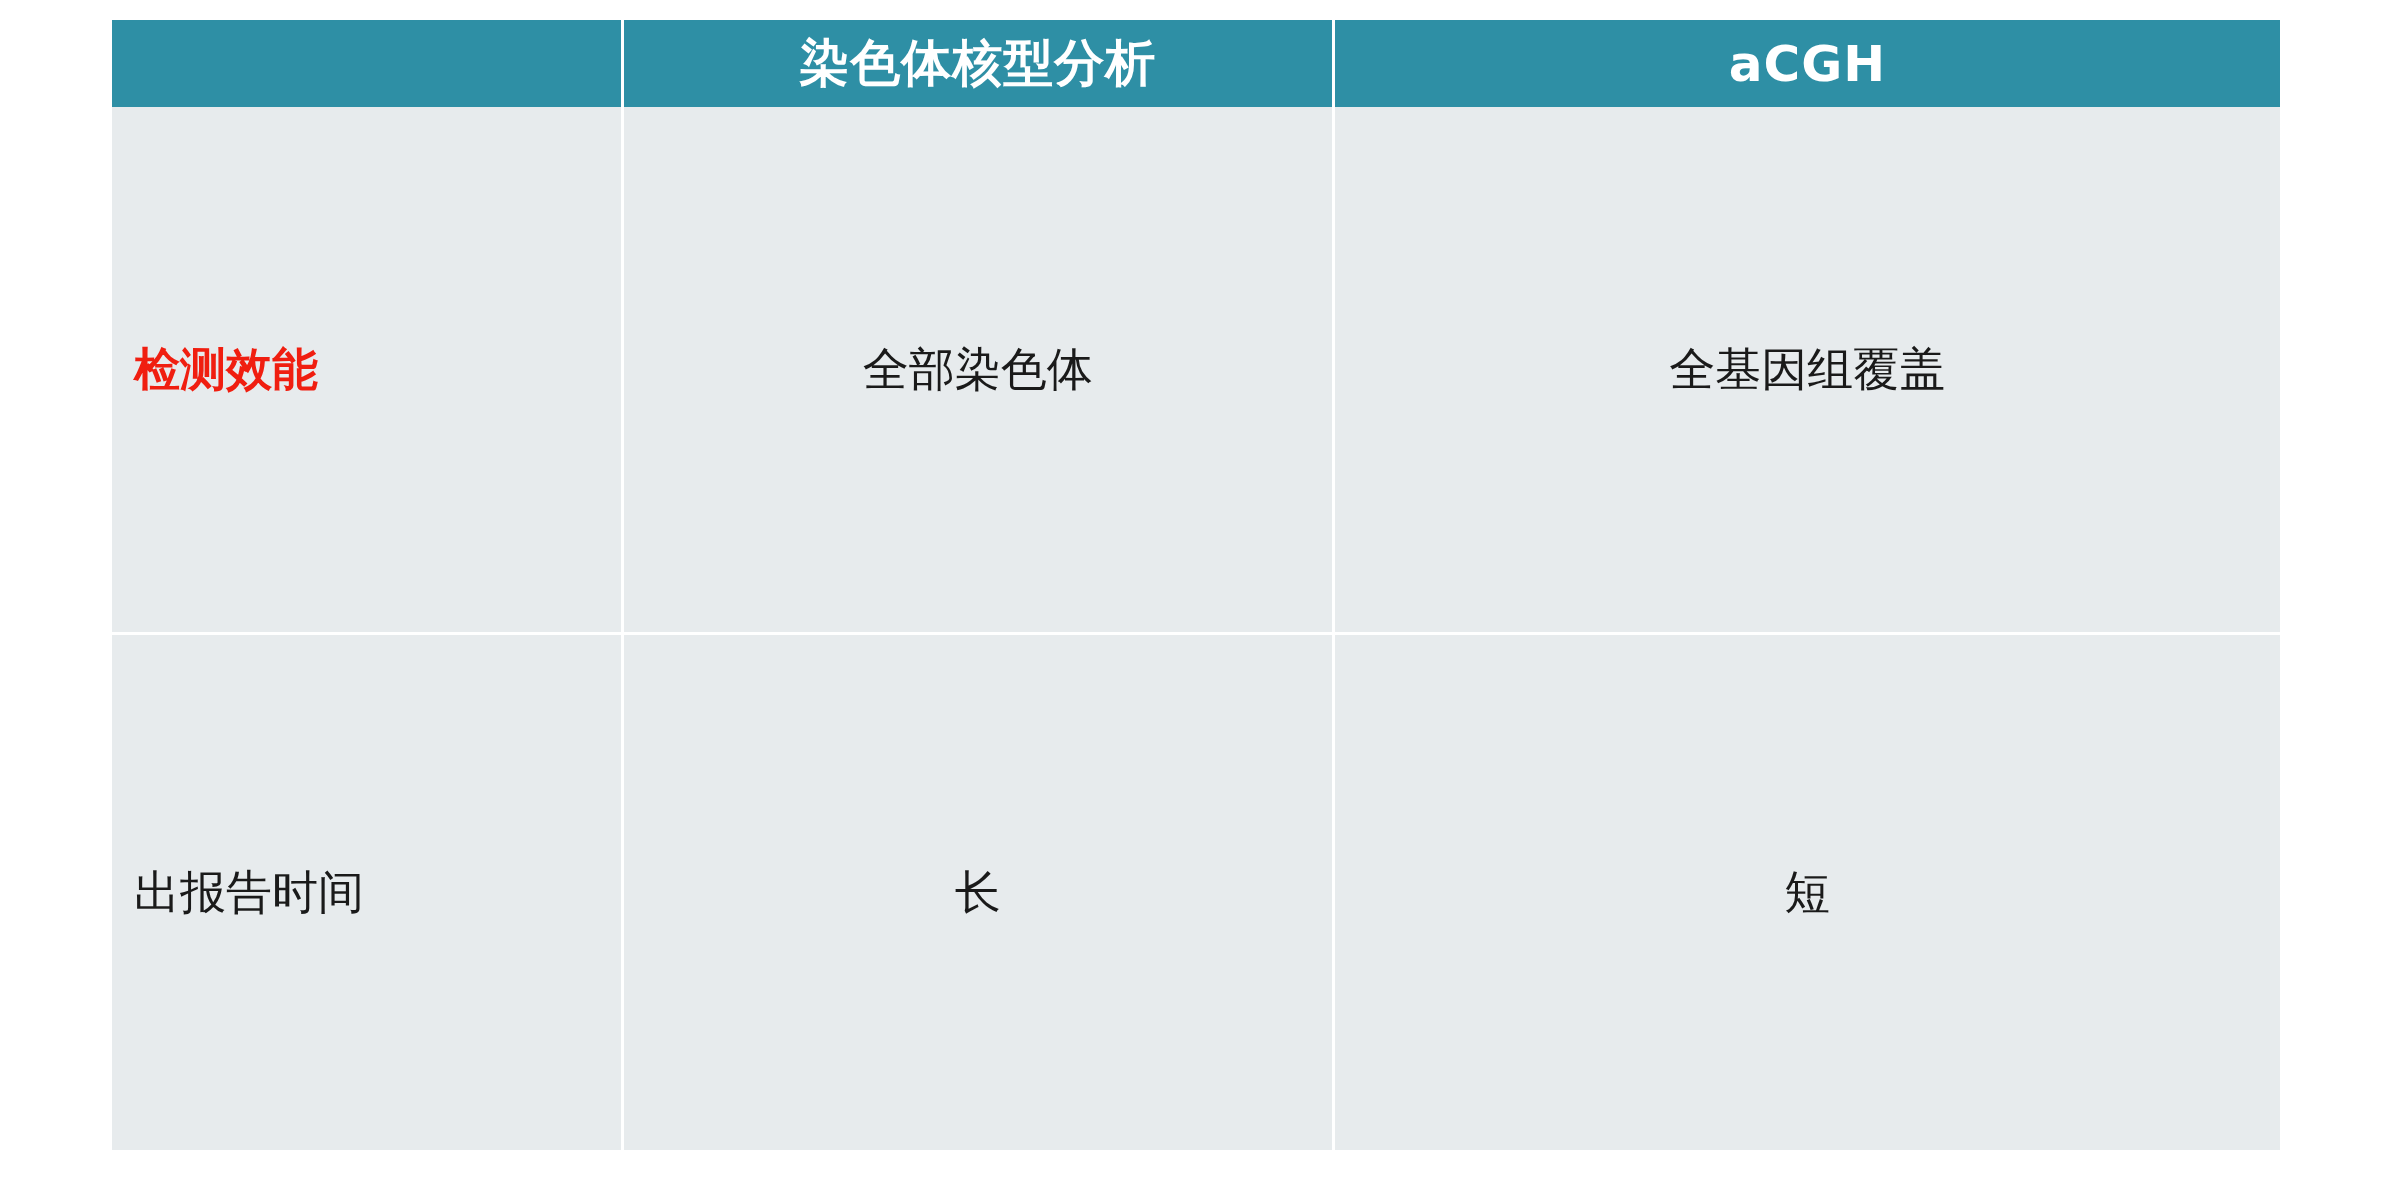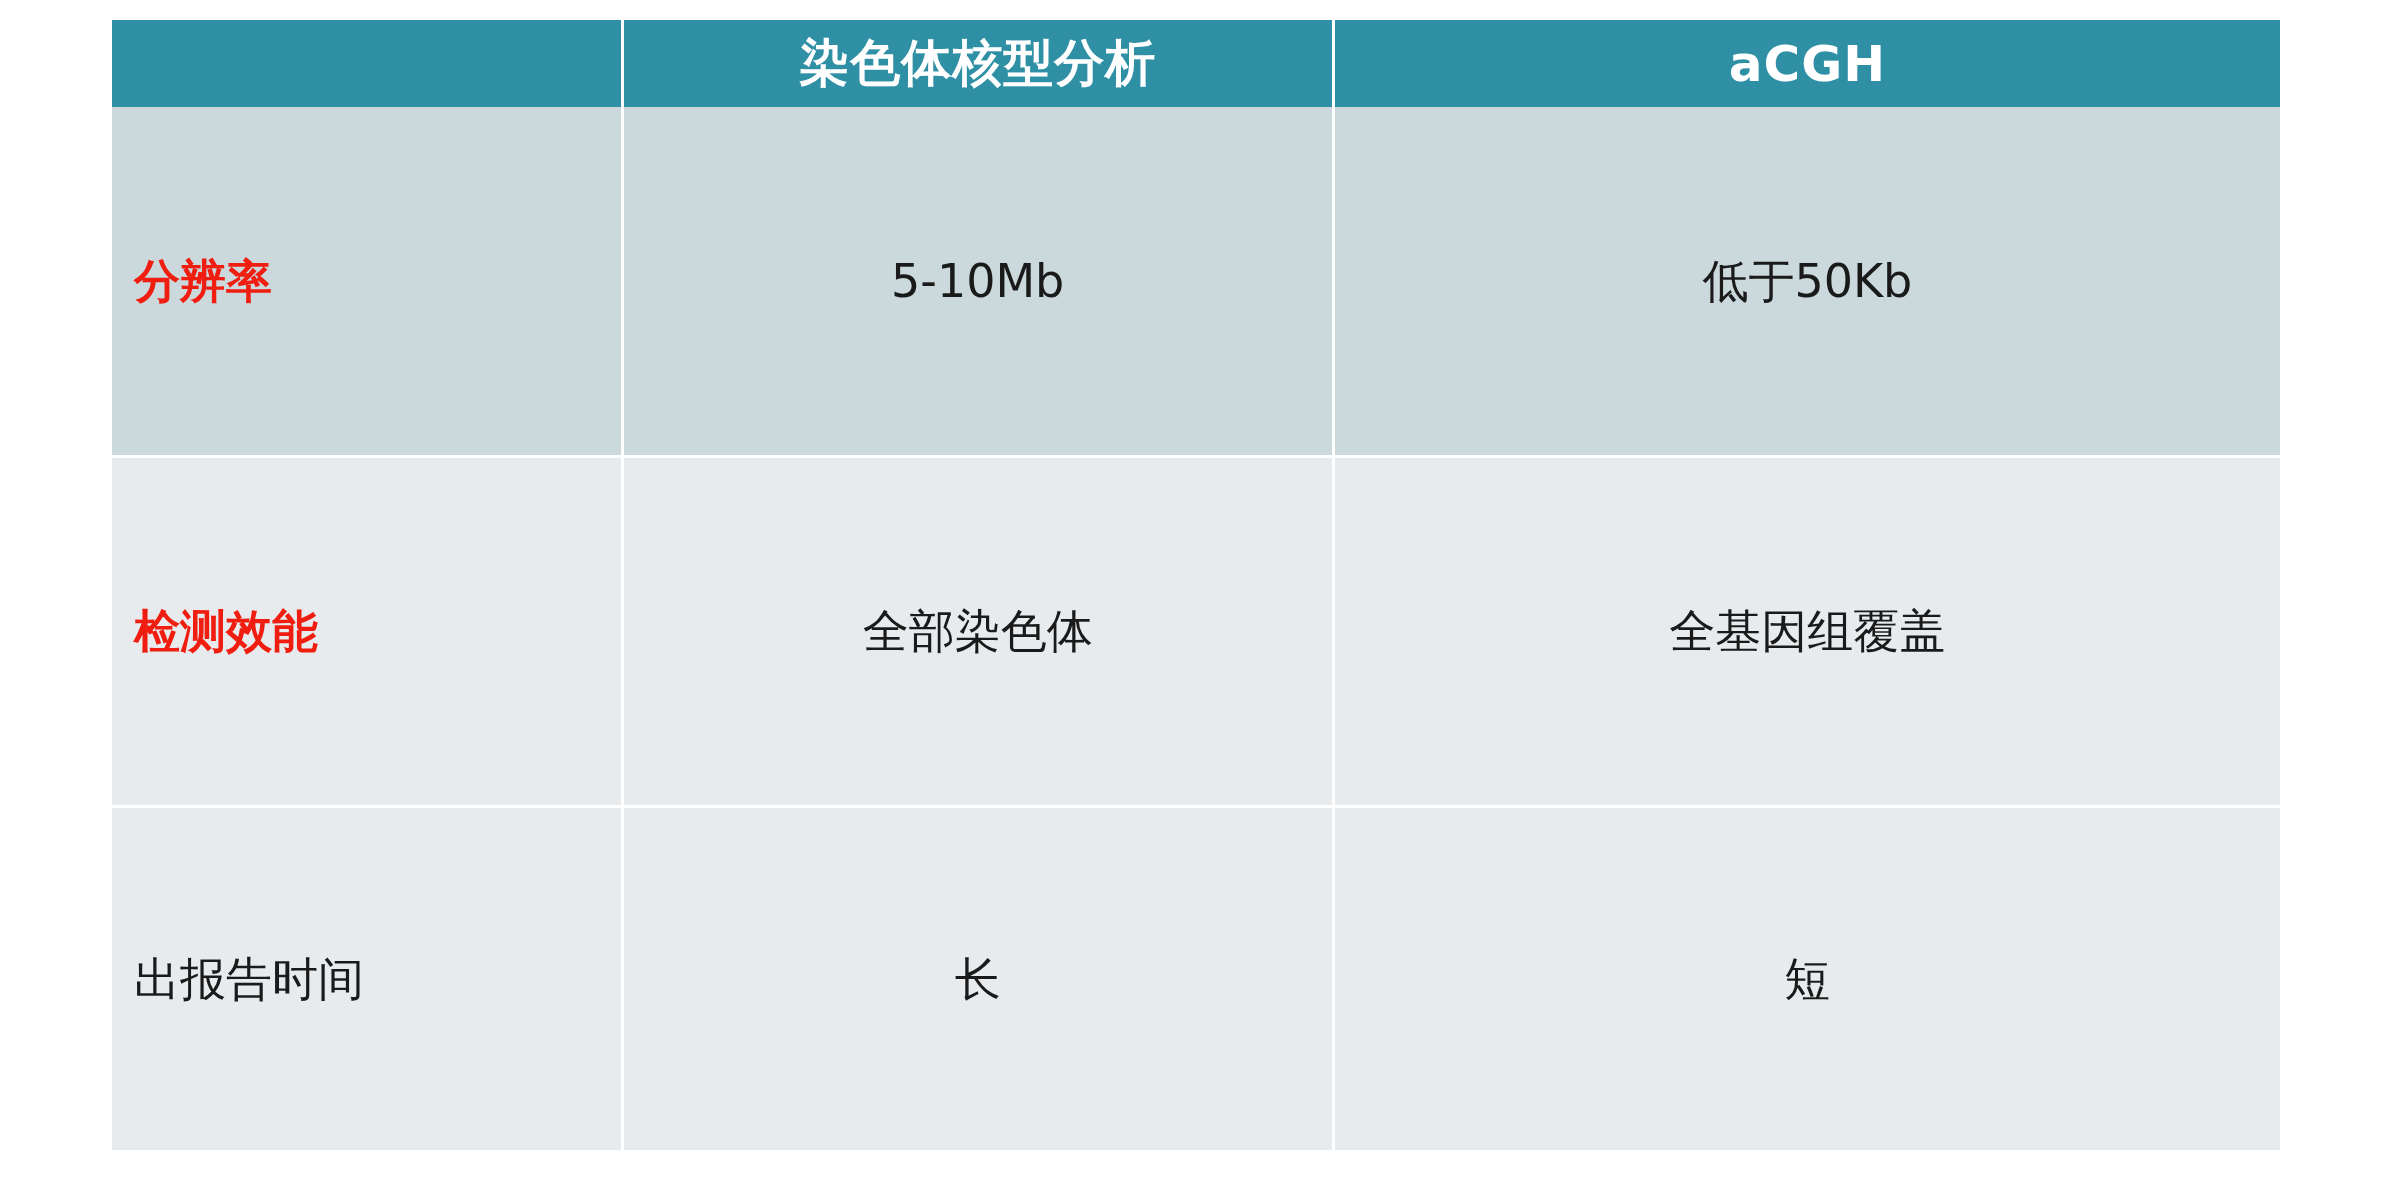--- a/index.html
+++ b/index.html
@@ -122,25 +122,20 @@
         <tr>
           <th class="blank"></th>
           <th>染色体核型分析</th>
           <th>aCGH</th>
         </tr>
       </thead>
       <tbody>
 
 
 
-        <tr class="dark r-std">
-          <td class="label red">分辨率</td>
-          <td class="value">5-10Mb</td>
-          <td class="value">低于50Kb</td>
-        </tr>
 
         <tr class="light r-std">
           <td class="label red">检测效能</td>
           <td class="value">全部染色体</td>
           <td class="value">全基因组覆盖</td>
         </tr>
 
 
         <tr class="light r-std">
           <td class="label">出报告时间</td>

